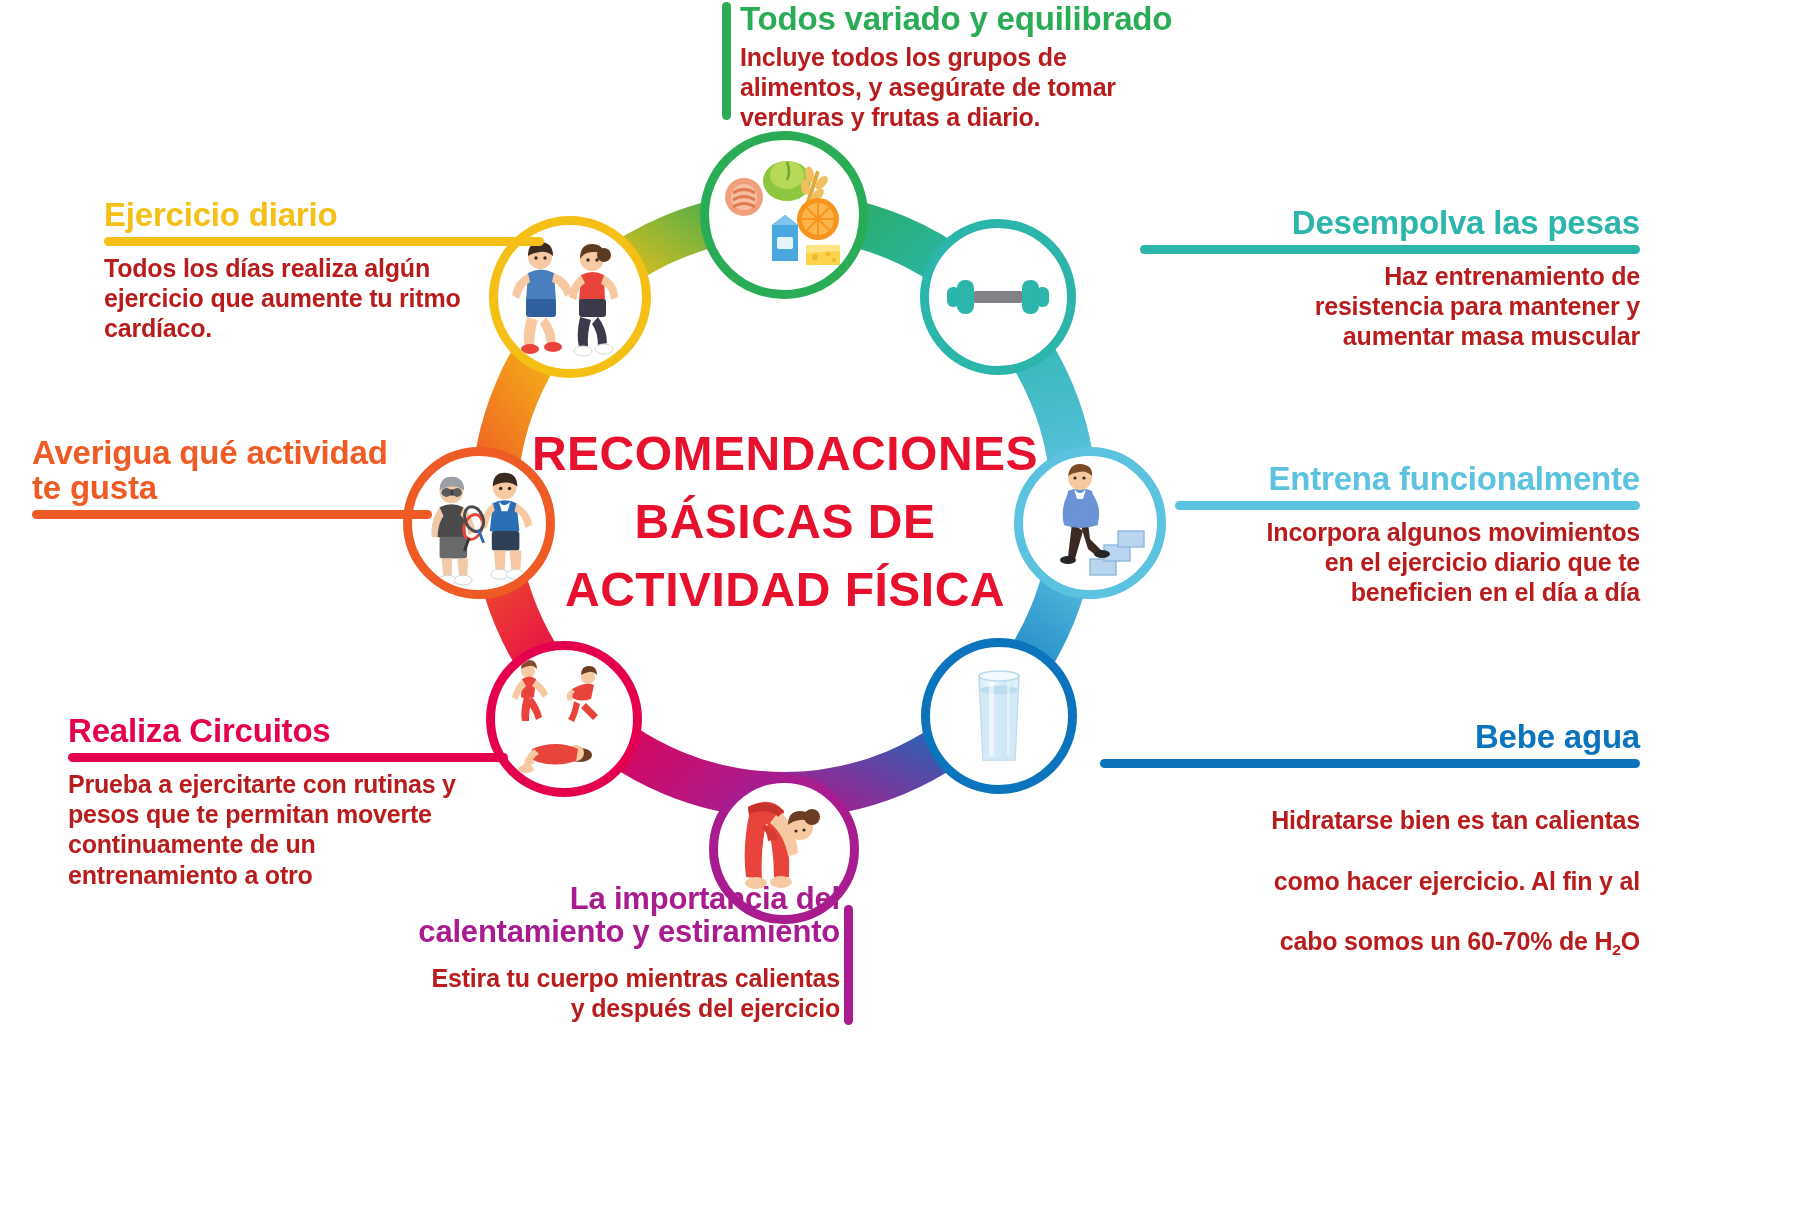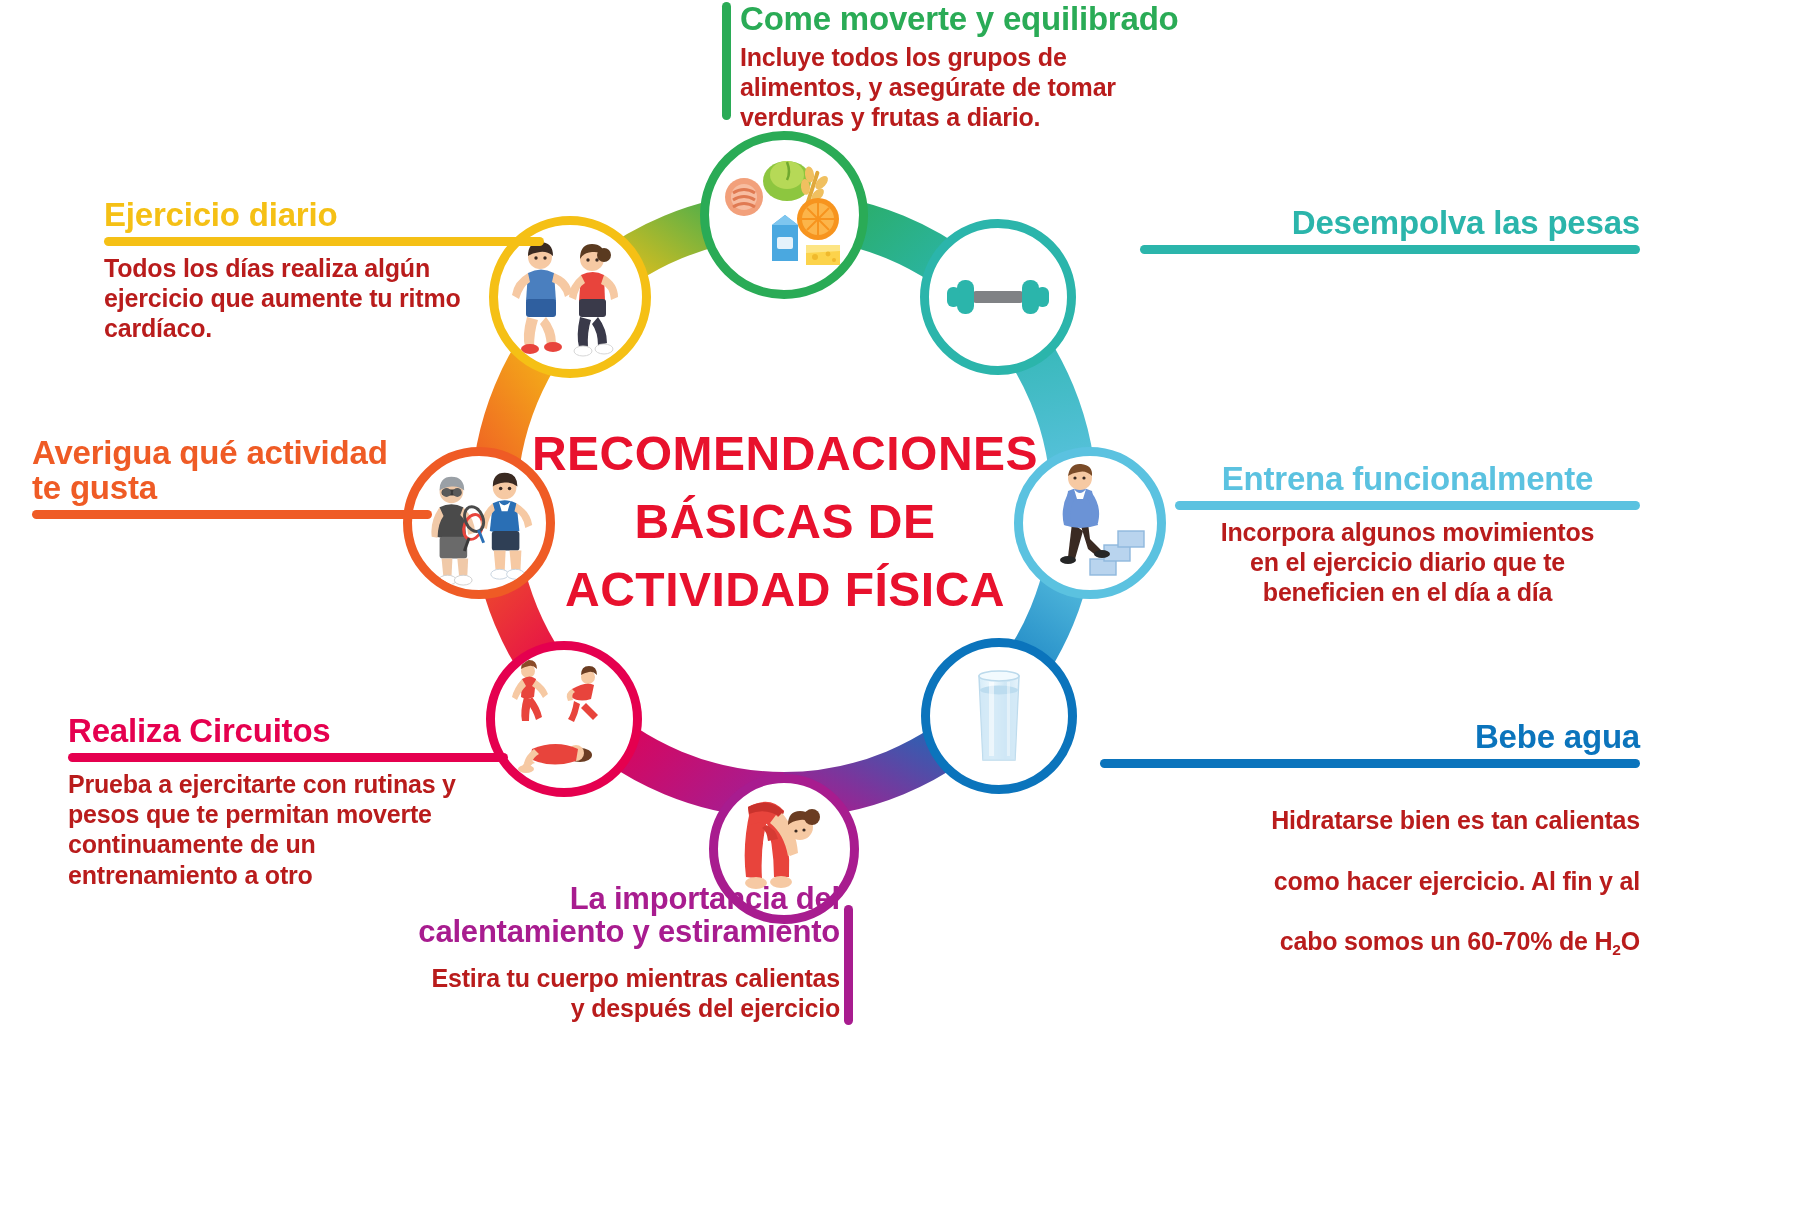--- a/index.html
+++ b/index.html
@@ -373,33 +373,36 @@
         <ellipse cx="42" cy="104" rx="9" ry="5" fill="#ffffff" stroke="#d6d6d6"></ellipse>
       </g>
     </svg>
   </div>
 
   <div id="center-title" style="left:520px; top:420px; width:530px;">RECOMENDACIONES
 BÁSICAS DE
 ACTIVIDAD FÍSICA</div>
 
   <div class="block align-left" style="left:740px; top:2px; width:470px;">
-    <div class="blk-title" style="color:#2aab56; font-size:33px;">Come moverte y equilibrado</div>
+    <div class="blk-title" style="color:#2aab56; font-size:33px;">Todos variado y equilibrado</div>
     <div class="blk-body" style="margin-top:5px;">Incluye todos los grupos de
 alimentos, y asegúrate de tomar
 verduras y frutas a diario.</div>
   </div>
   <div class="rule-v" style="left:722px; top:2px; height:118px; background:#2aab56;"></div>
 
   <div class="block align-right" style="left:1140px; top:206px; width:500px;">
     <div class="blk-title" style="color:#2bb5ab; font-size:33px;">Desempolva las pesas</div>
     <div class="rule" style="background:#2bb5ab;"></div>
-  </div>
-
-  <div class="block align-right" style="left:1175px; top:462px; width:465px;text-align:center;">
+    <div class="blk-body">Haz entrenamiento de
+resistencia para mantener y
+aumentar masa muscular</div>
+  </div>
+
+  <div class="block align-right" style="left:1175px; top:462px; width:465px;">
     <div class="blk-title" style="color:#5bc2e0; font-size:33px;">Entrena funcionalmente</div>
     <div class="rule" style="background:#5bc2e0;"></div>
     <div class="blk-body">Incorpora algunos movimientos
 en el ejercicio diario que te
 beneficien en el día a día</div>
   </div>
 
   <div class="block align-right" style="left:1100px; top:720px; width:540px;">
     <div class="blk-title" style="color:#0b74bc; font-size:33px;">Bebe agua</div>
     <div class="rule" style="background:#0b74bc;"></div>

